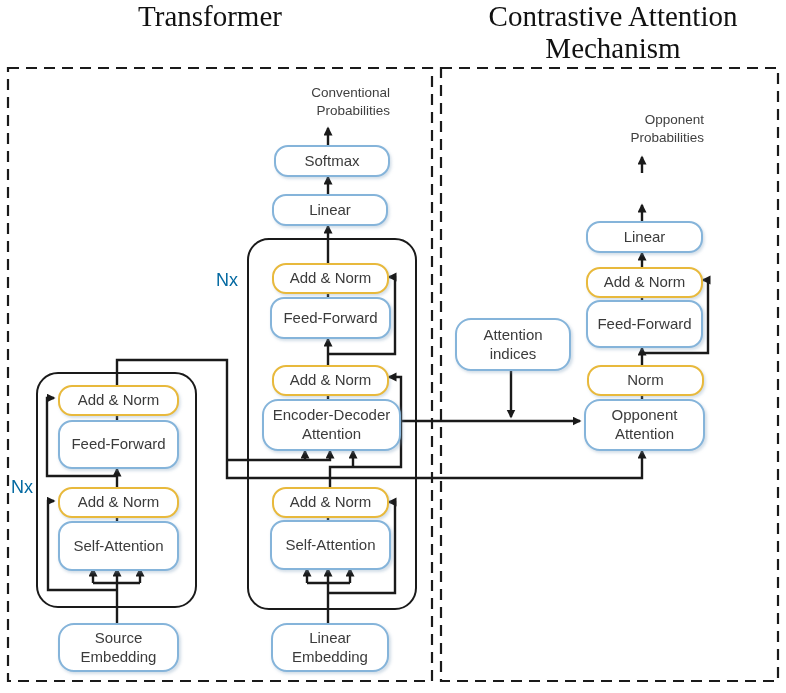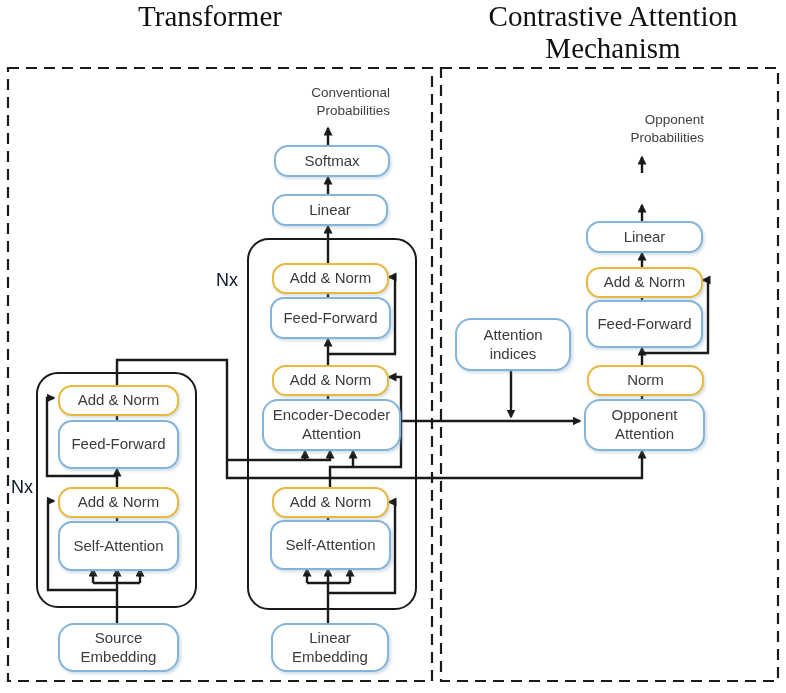--- a/index.html
+++ b/index.html
@@ -7,21 +7,21 @@
           font-family:"Liberation Sans",sans-serif;}
   .title{position:absolute;font-family:"Liberation Serif",serif;color:#111111;
          font-size:29px;text-align:center;line-height:1.12;}
   .box{position:absolute;background:#ffffff;border:2px solid #85b4da;border-radius:14px;
        display:flex;flex-direction:column;align-items:center;justify-content:center;
        color:#3b3b3b;font-size:15px;line-height:1.25;text-align:center;
        box-shadow:1.5px 2px 3px rgba(130,160,190,0.35);}
   .yellow{border-color:#e8b93c;}
   .bigr{border-radius:16px;}
   .frame{position:absolute;border:2.5px solid #1a1a1a;border-radius:22px;background:transparent;}
-  .flabel{position:absolute;color:#0f172a;font-size:18px;text-align:center;}
+  .flabel{position:absolute;color:#0369a1;font-size:18px;text-align:center;}
   .ptext{position:absolute;color:#3f3f3f;font-size:13.5px;line-height:1.3;text-align:right;}
   svg{position:absolute;left:0;top:0;}
 </style>
 </head>
 <body>
 
 <div id="canvas">
 
   <svg width="786" height="693" viewBox="0 0 786 693">
     <defs>

